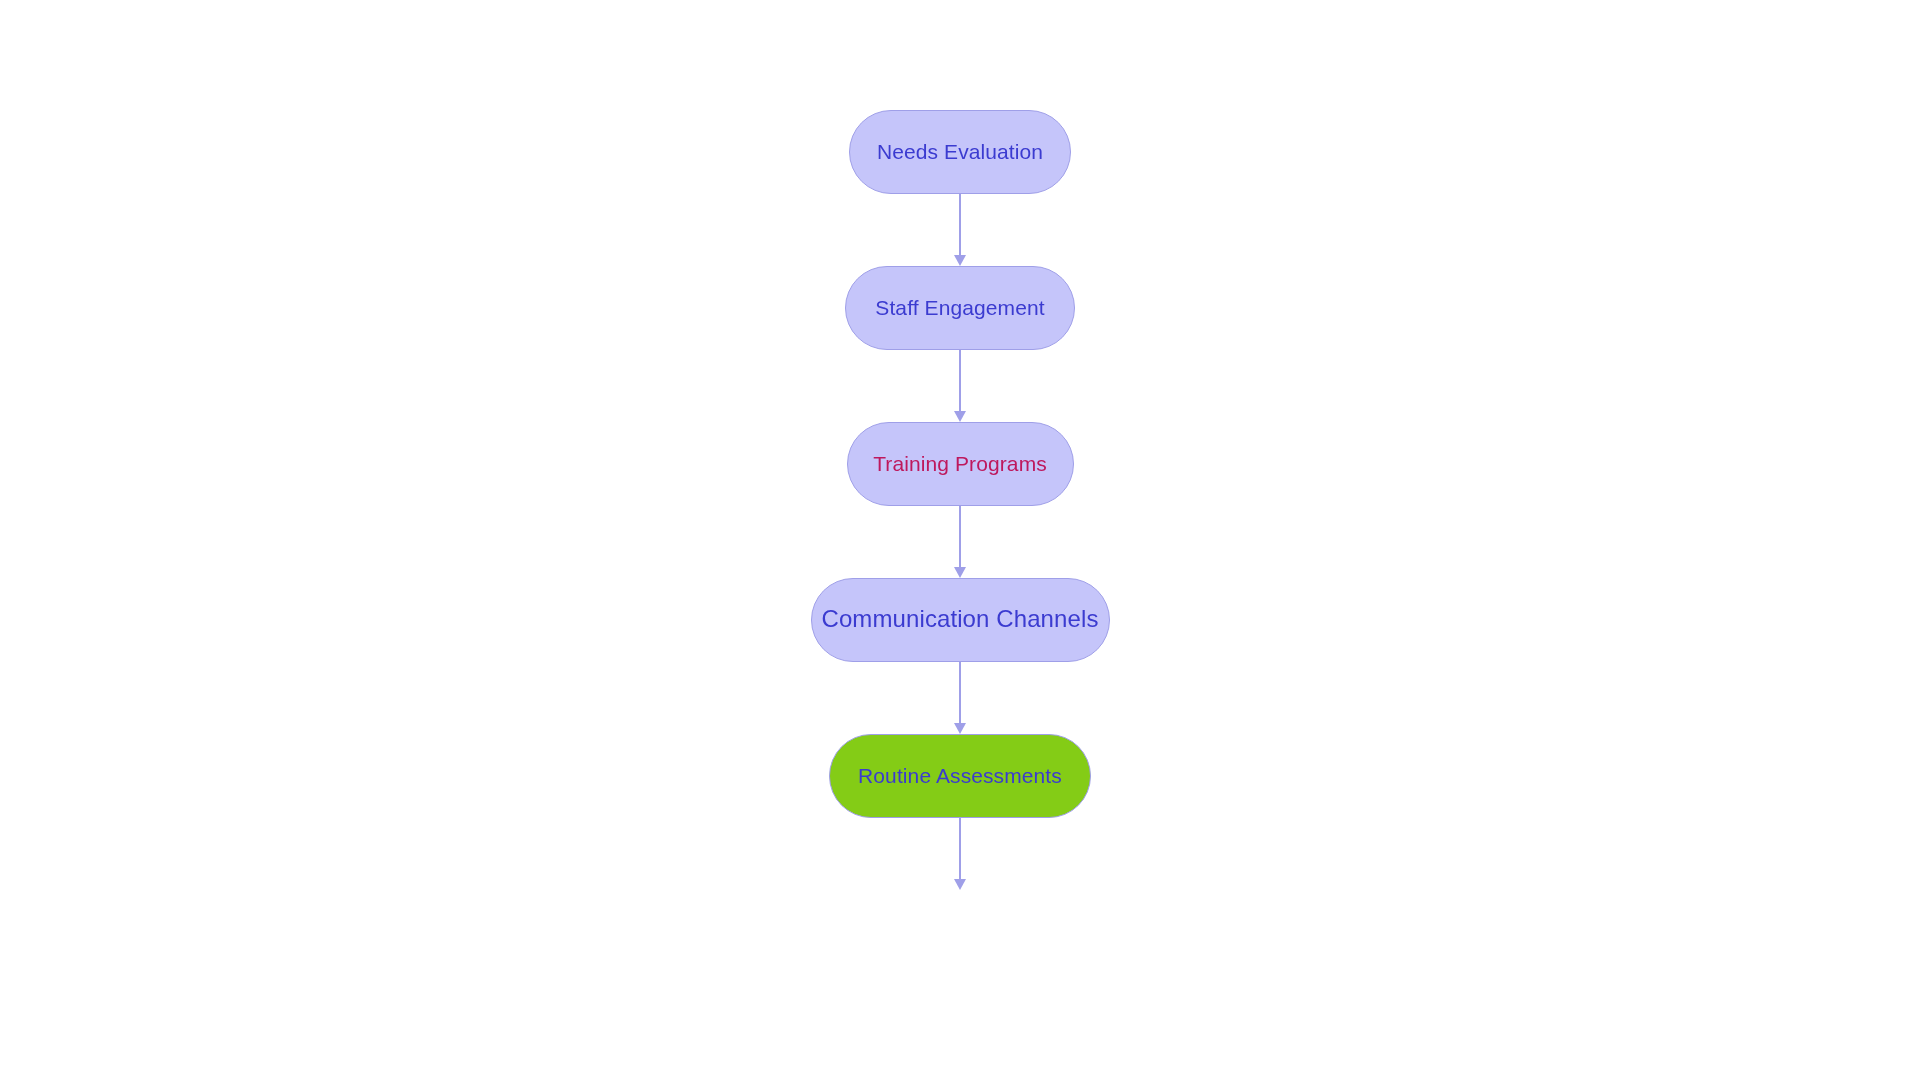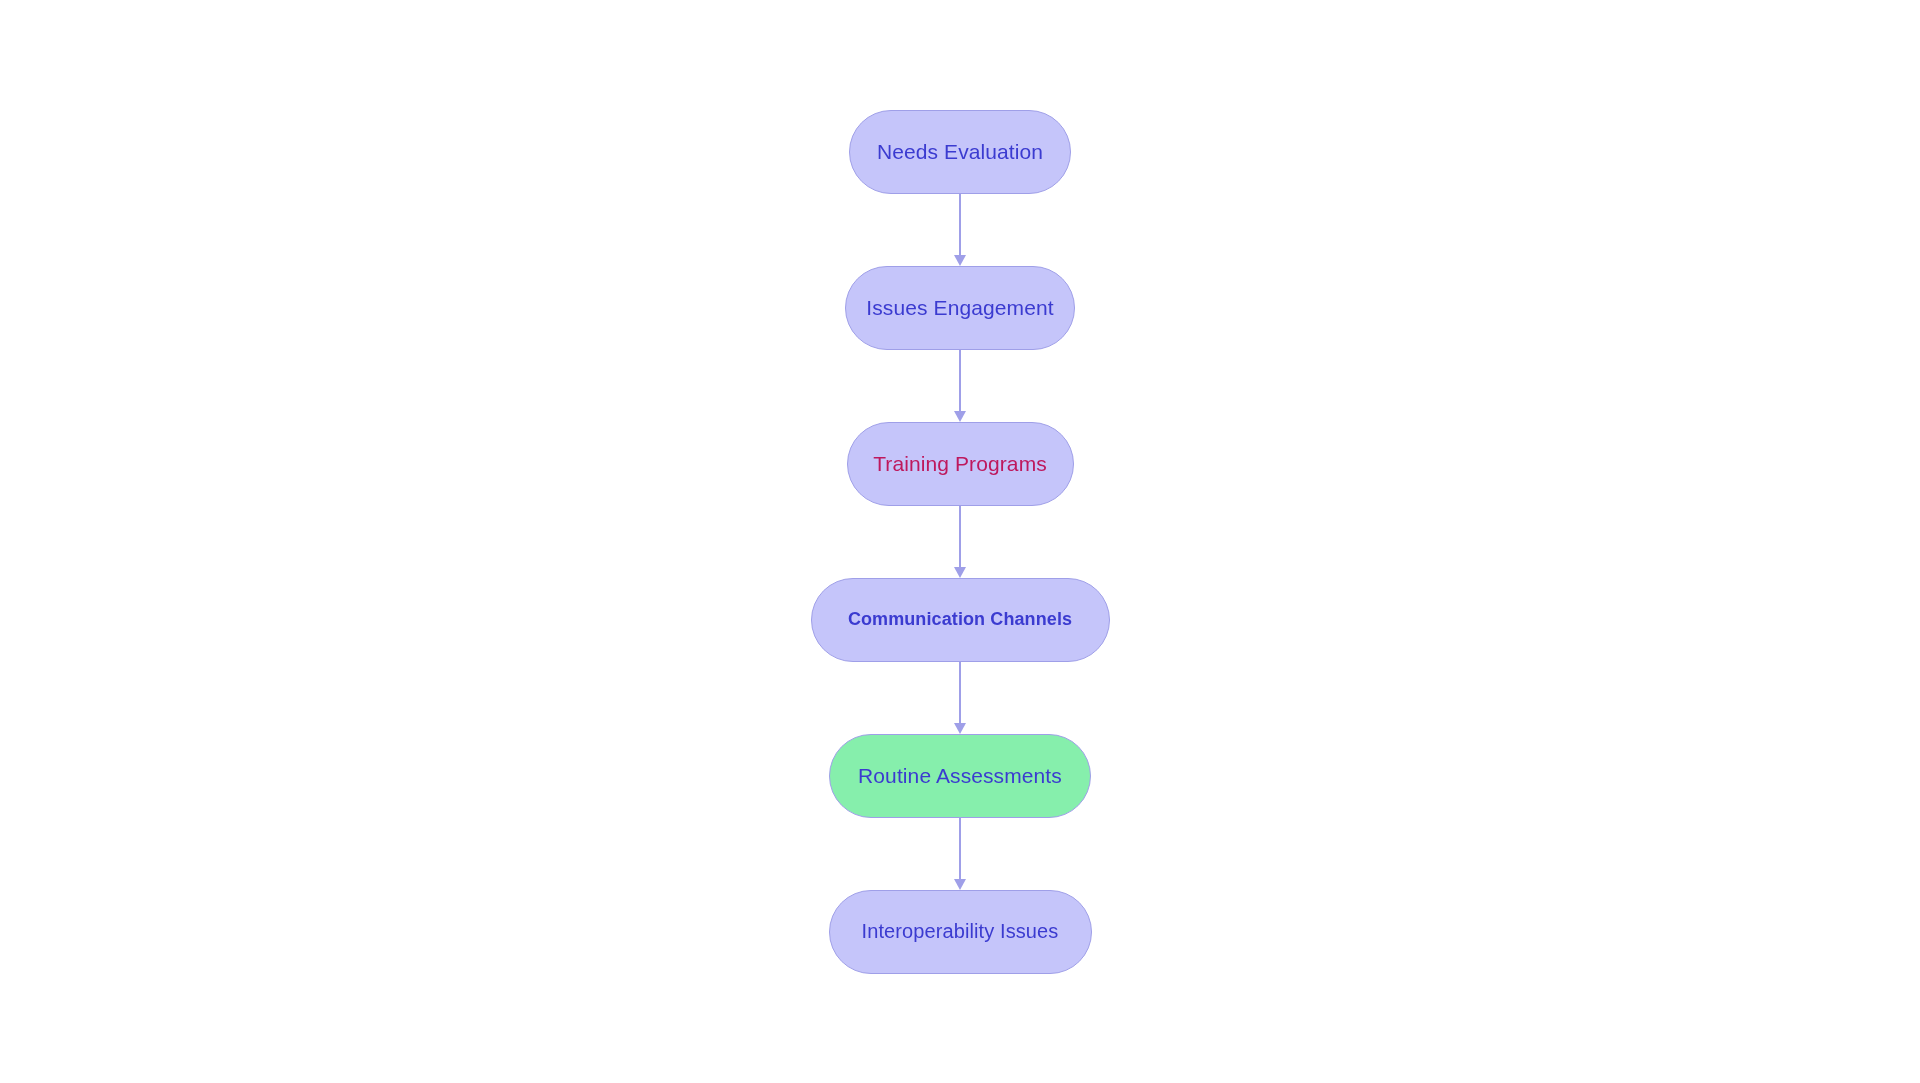--- a/index.html
+++ b/index.html
@@ -81,53 +81,50 @@
     <div class="node" style="width: 222px; height: 84px; font-size: 21px; background: rgb(197, 197, 250); border-color: rgb(159, 159, 232); color: rgb(59, 59, 208);">
       <span class="node-label">Needs Evaluation</span>
     </div>
 
     <div class="connector" style="height: 72px;">
       <span class="line" style="height: 62px; background: rgb(159, 159, 232);"></span>
       <span class="arrow" style="border-top-color: rgb(159, 159, 232);"></span>
     </div>
 
     <div class="node" style="width: 230px; height: 84px; font-size: 21px; background: rgb(197, 197, 250); border-color: rgb(159, 159, 232); color: rgb(59, 59, 208);">
-      <span class="node-label">Issues Engagement</span>
+      <span class="node-label">Staff Engagement</span>
     </div>
 
     <div class="connector" style="height: 72px;">
       <span class="line" style="height: 62px; background: rgb(159, 159, 232);"></span>
       <span class="arrow" style="border-top-color: rgb(159, 159, 232);"></span>
     </div>
 
     <div class="node" style="width: 227px; height: 84px; font-size: 21px; background: rgb(197, 197, 250); border-color: rgb(159, 159, 232); color: #be185d;">
       <span class="node-label">Training Programs</span>
     </div>
 
     <div class="connector" style="height: 72px;">
       <span class="line" style="height: 62px; background: rgb(159, 159, 232);"></span>
       <span class="arrow" style="border-top-color: rgb(159, 159, 232);"></span>
     </div>
 
-    <div class="node" style="width: 299px; height: 84px; font-size: 18px; background: rgb(197, 197, 250); border-color: rgb(159, 159, 232); color: rgb(59, 59, 208); font-weight: bold;">
+    <div class="node" style="width: 299px; height: 84px; font-size: 24px; background: rgb(197, 197, 250); border-color: rgb(159, 159, 232); color: rgb(59, 59, 208);">
       <span class="node-label">Communication Channels</span>
     </div>
 
     <div class="connector" style="height: 72px;">
       <span class="line" style="height: 62px; background: rgb(159, 159, 232);"></span>
       <span class="arrow" style="border-top-color: rgb(159, 159, 232);"></span>
     </div>
 
-    <div class="node" style="width: 262px; height: 84px; font-size: 21px; background: #86efac; border-color: rgb(159, 159, 232); color: rgb(59, 59, 208);">
+    <div class="node" style="width: 262px; height: 84px; font-size: 21px; background: #84cc16; border-color: rgb(159, 159, 232); color: rgb(59, 59, 208);">
       <span class="node-label">Routine Assessments</span>
     </div>
 
     <div class="connector" style="height: 72px;">
       <span class="line" style="height: 62px; background: rgb(159, 159, 232);"></span>
       <span class="arrow" style="border-top-color: rgb(159, 159, 232);"></span>
     </div>
 
-    <div class="node" style="width: 263px; height: 84px; font-size: 20px; background: rgb(197, 197, 250); border-color: rgb(159, 159, 232); color: rgb(59, 59, 208);">
-      <span class="node-label">Interoperability Issues</span>
-    </div>
 
   </div>
 </div>
 
 </body></html>

